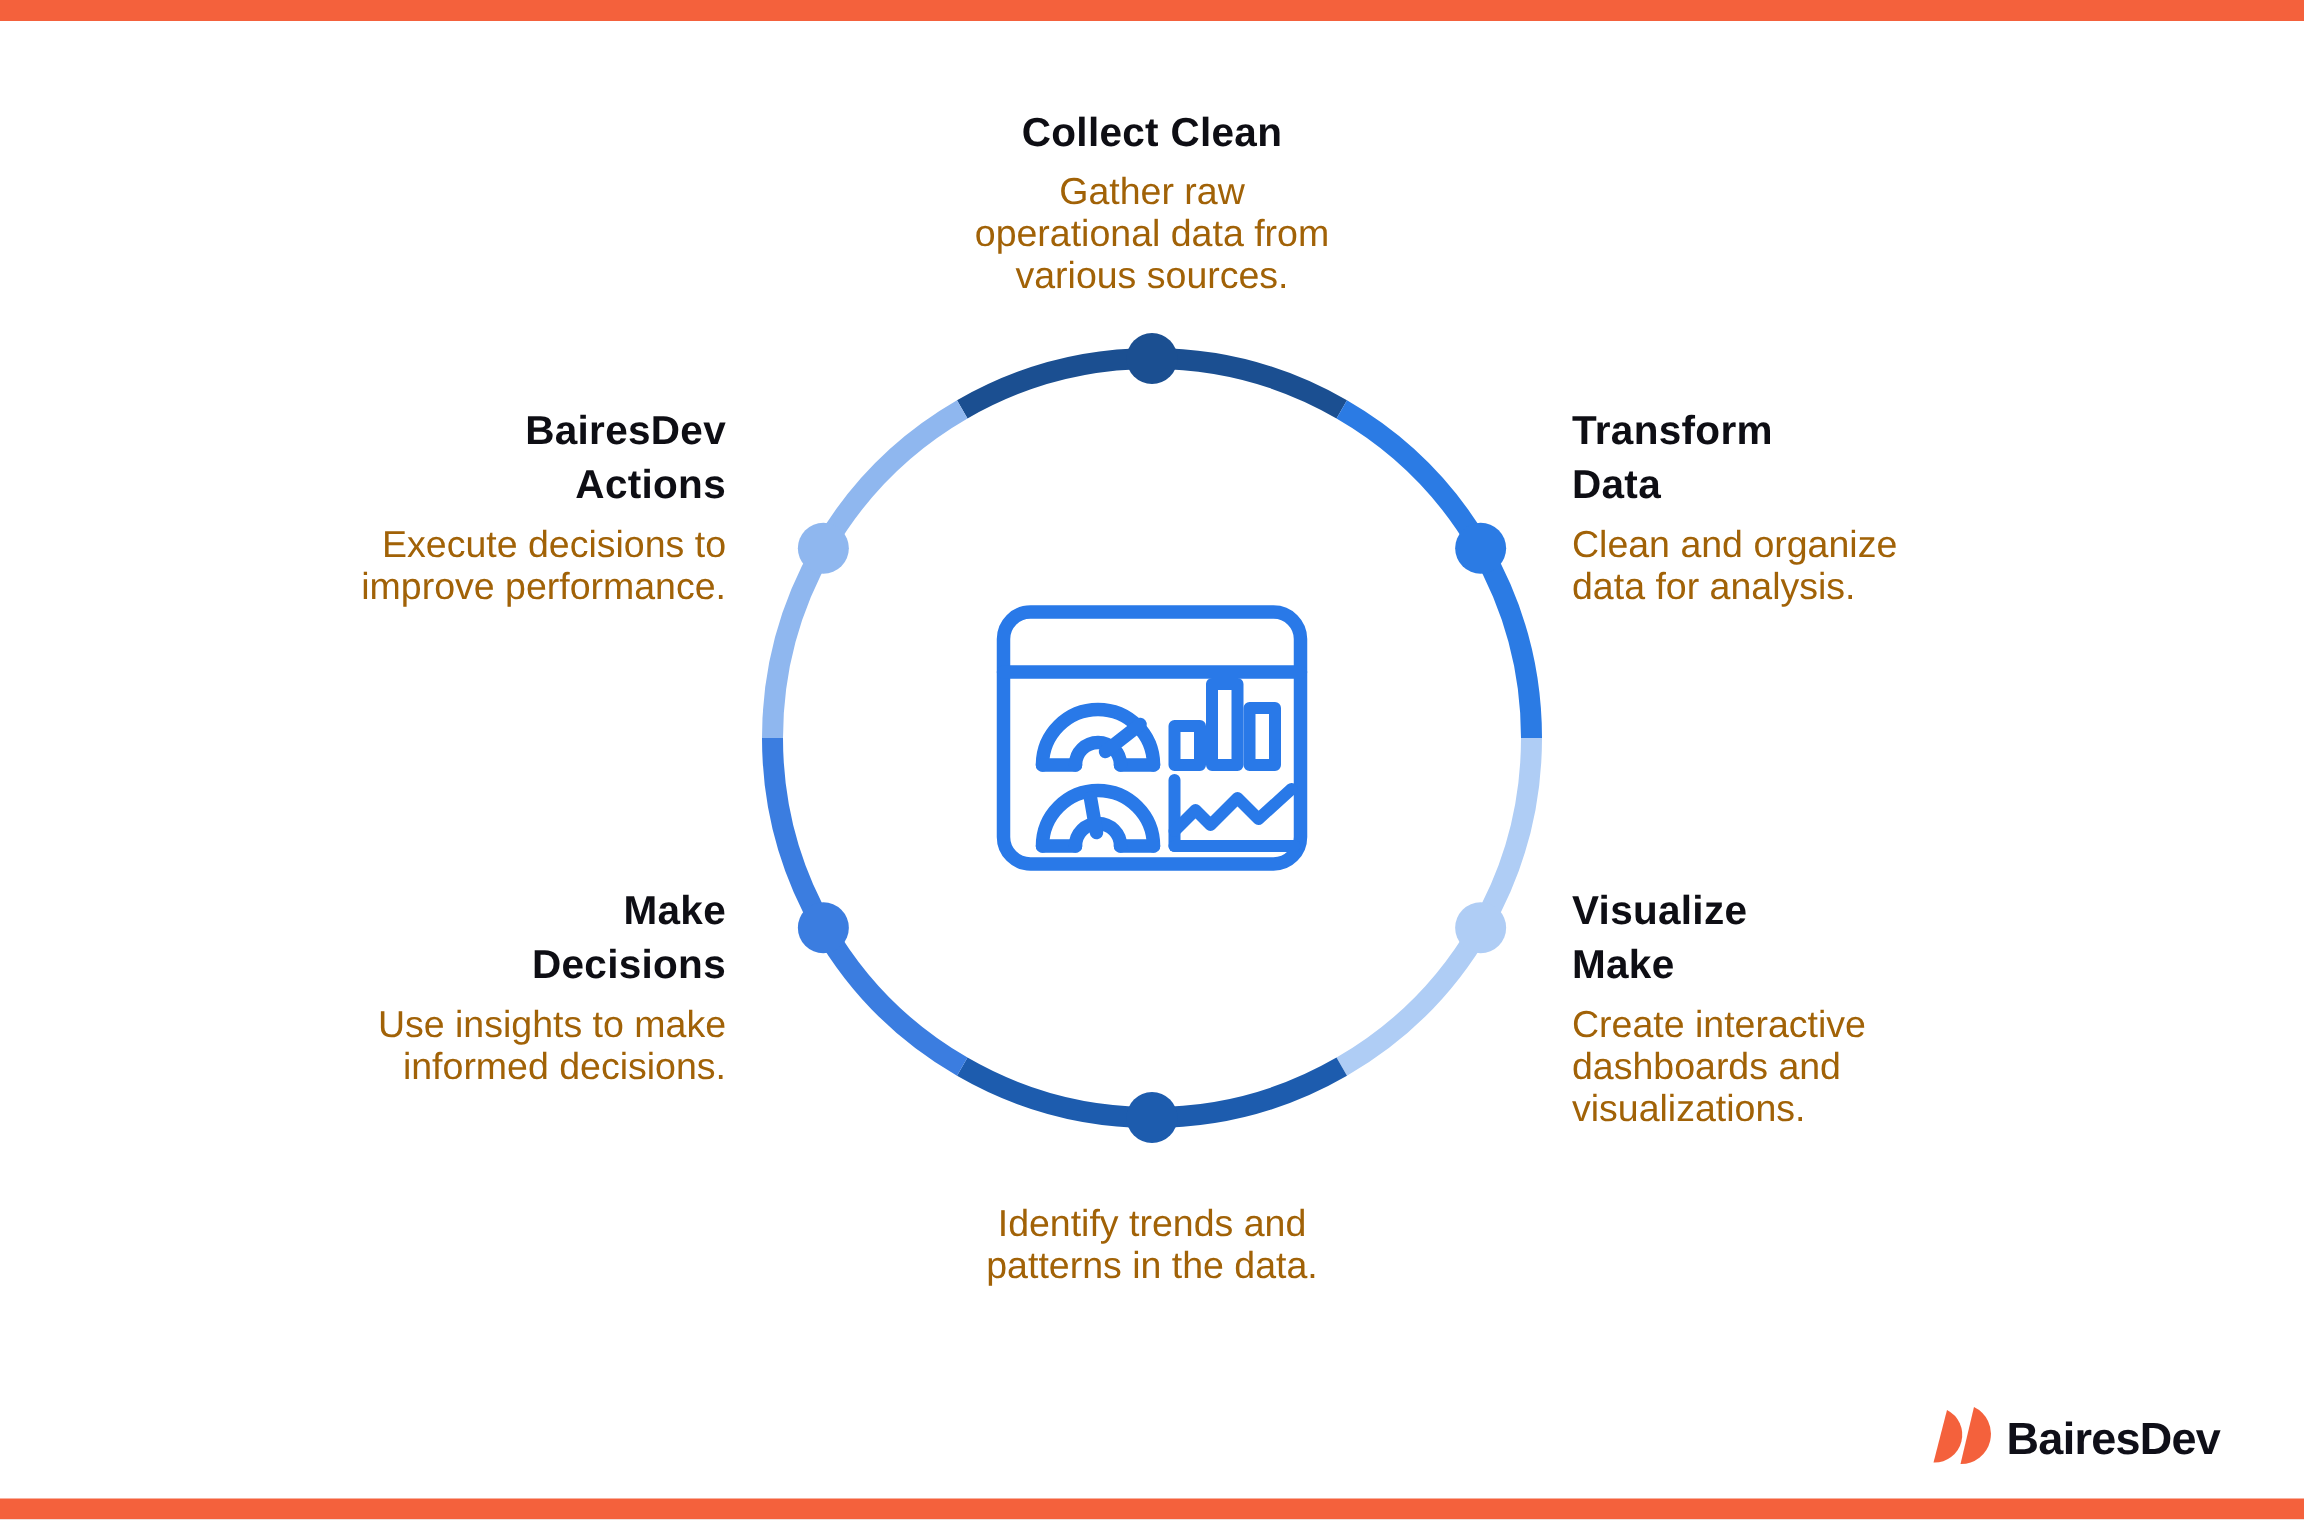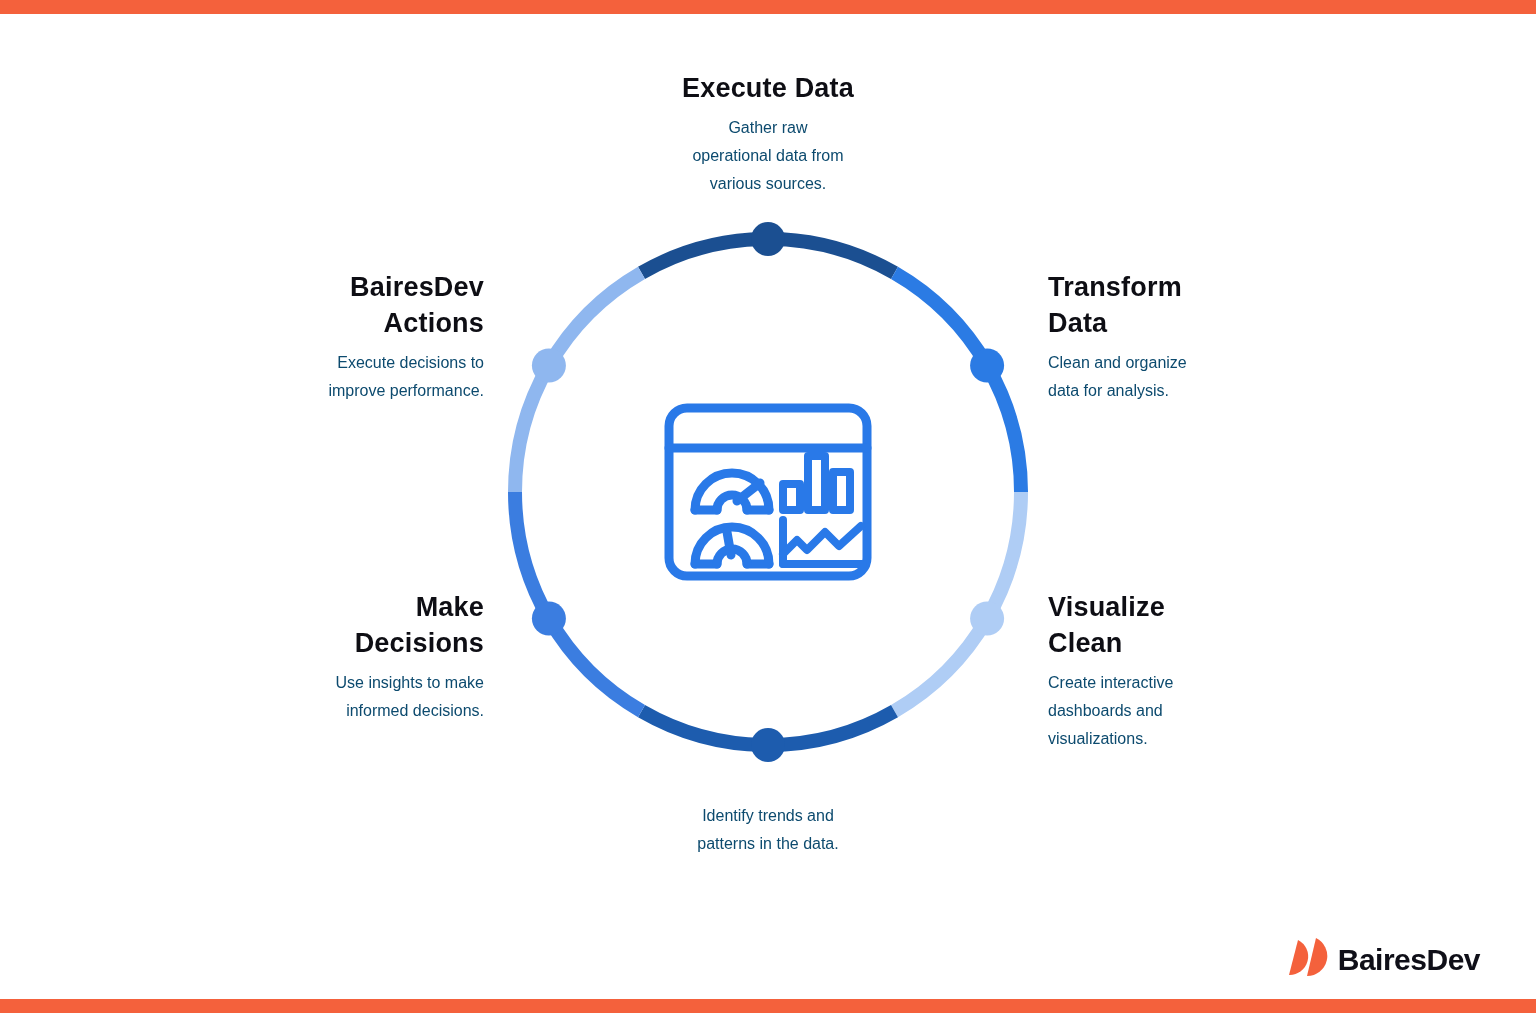--- a/index.html
+++ b/index.html
@@ -22,23 +22,23 @@
   .step-title {
     font-weight: 700;
     font-size: 27px;
     line-height: 36px;
     color: #0e0e14;
     white-space: pre-line;
     letter-spacing: 0.2px;
   }
   .step-desc {
     margin-top: 8px;
-    font-size: 16px;
+    font-size: 25px;
     line-height: 28px;
-    color: #0c4a6e;
+    color: #a16207;
     white-space: pre-line;
   }
   .label-top    { left: 568px; top: 70px;  width: 400px; text-align: center; }
   .label-rt     { left: 1048px; top: 269px; width: 300px; text-align: left; }
   .label-rb     { left: 1048px; top: 589px; width: 300px; text-align: left; }
   .label-bottom { left: 568px; top: 794px; width: 400px; text-align: center; }
   .label-lb     { left: 184px; top: 589px; width: 300px; text-align: right; }
   .label-lt     { left: 184px; top: 269px; width: 300px; text-align: right; }
 
   .ring-svg { position: absolute; left: 488px; top: 212px; width: 560px; height: 560px; }
@@ -56,36 +56,36 @@
 </style>
 </head>
 <body>
 
 <div class="canvas">
 
   <div class="accent-bar top"></div>
   <div class="accent-bar bottom"></div>
 
   <div class="step-label label-top">
-    <div class="step-title">Execute Data</div>
+    <div class="step-title">Collect Clean</div>
     <div class="step-desc">Gather raw
 operational data from
 various sources.</div>
   </div>
 
   <div class="step-label label-rt">
     <div class="step-title">Transform
 Data</div>
     <div class="step-desc">Clean and organize
 data for analysis.</div>
   </div>
 
   <div class="step-label label-rb">
     <div class="step-title">Visualize
-Clean</div>
+Make</div>
     <div class="step-desc">Create interactive
 dashboards and
 visualizations.</div>
   </div>
 
   <div class="step-label label-bottom">
     <div class="step-desc">Identify trends and
 patterns in the data.</div>
   </div>
 

